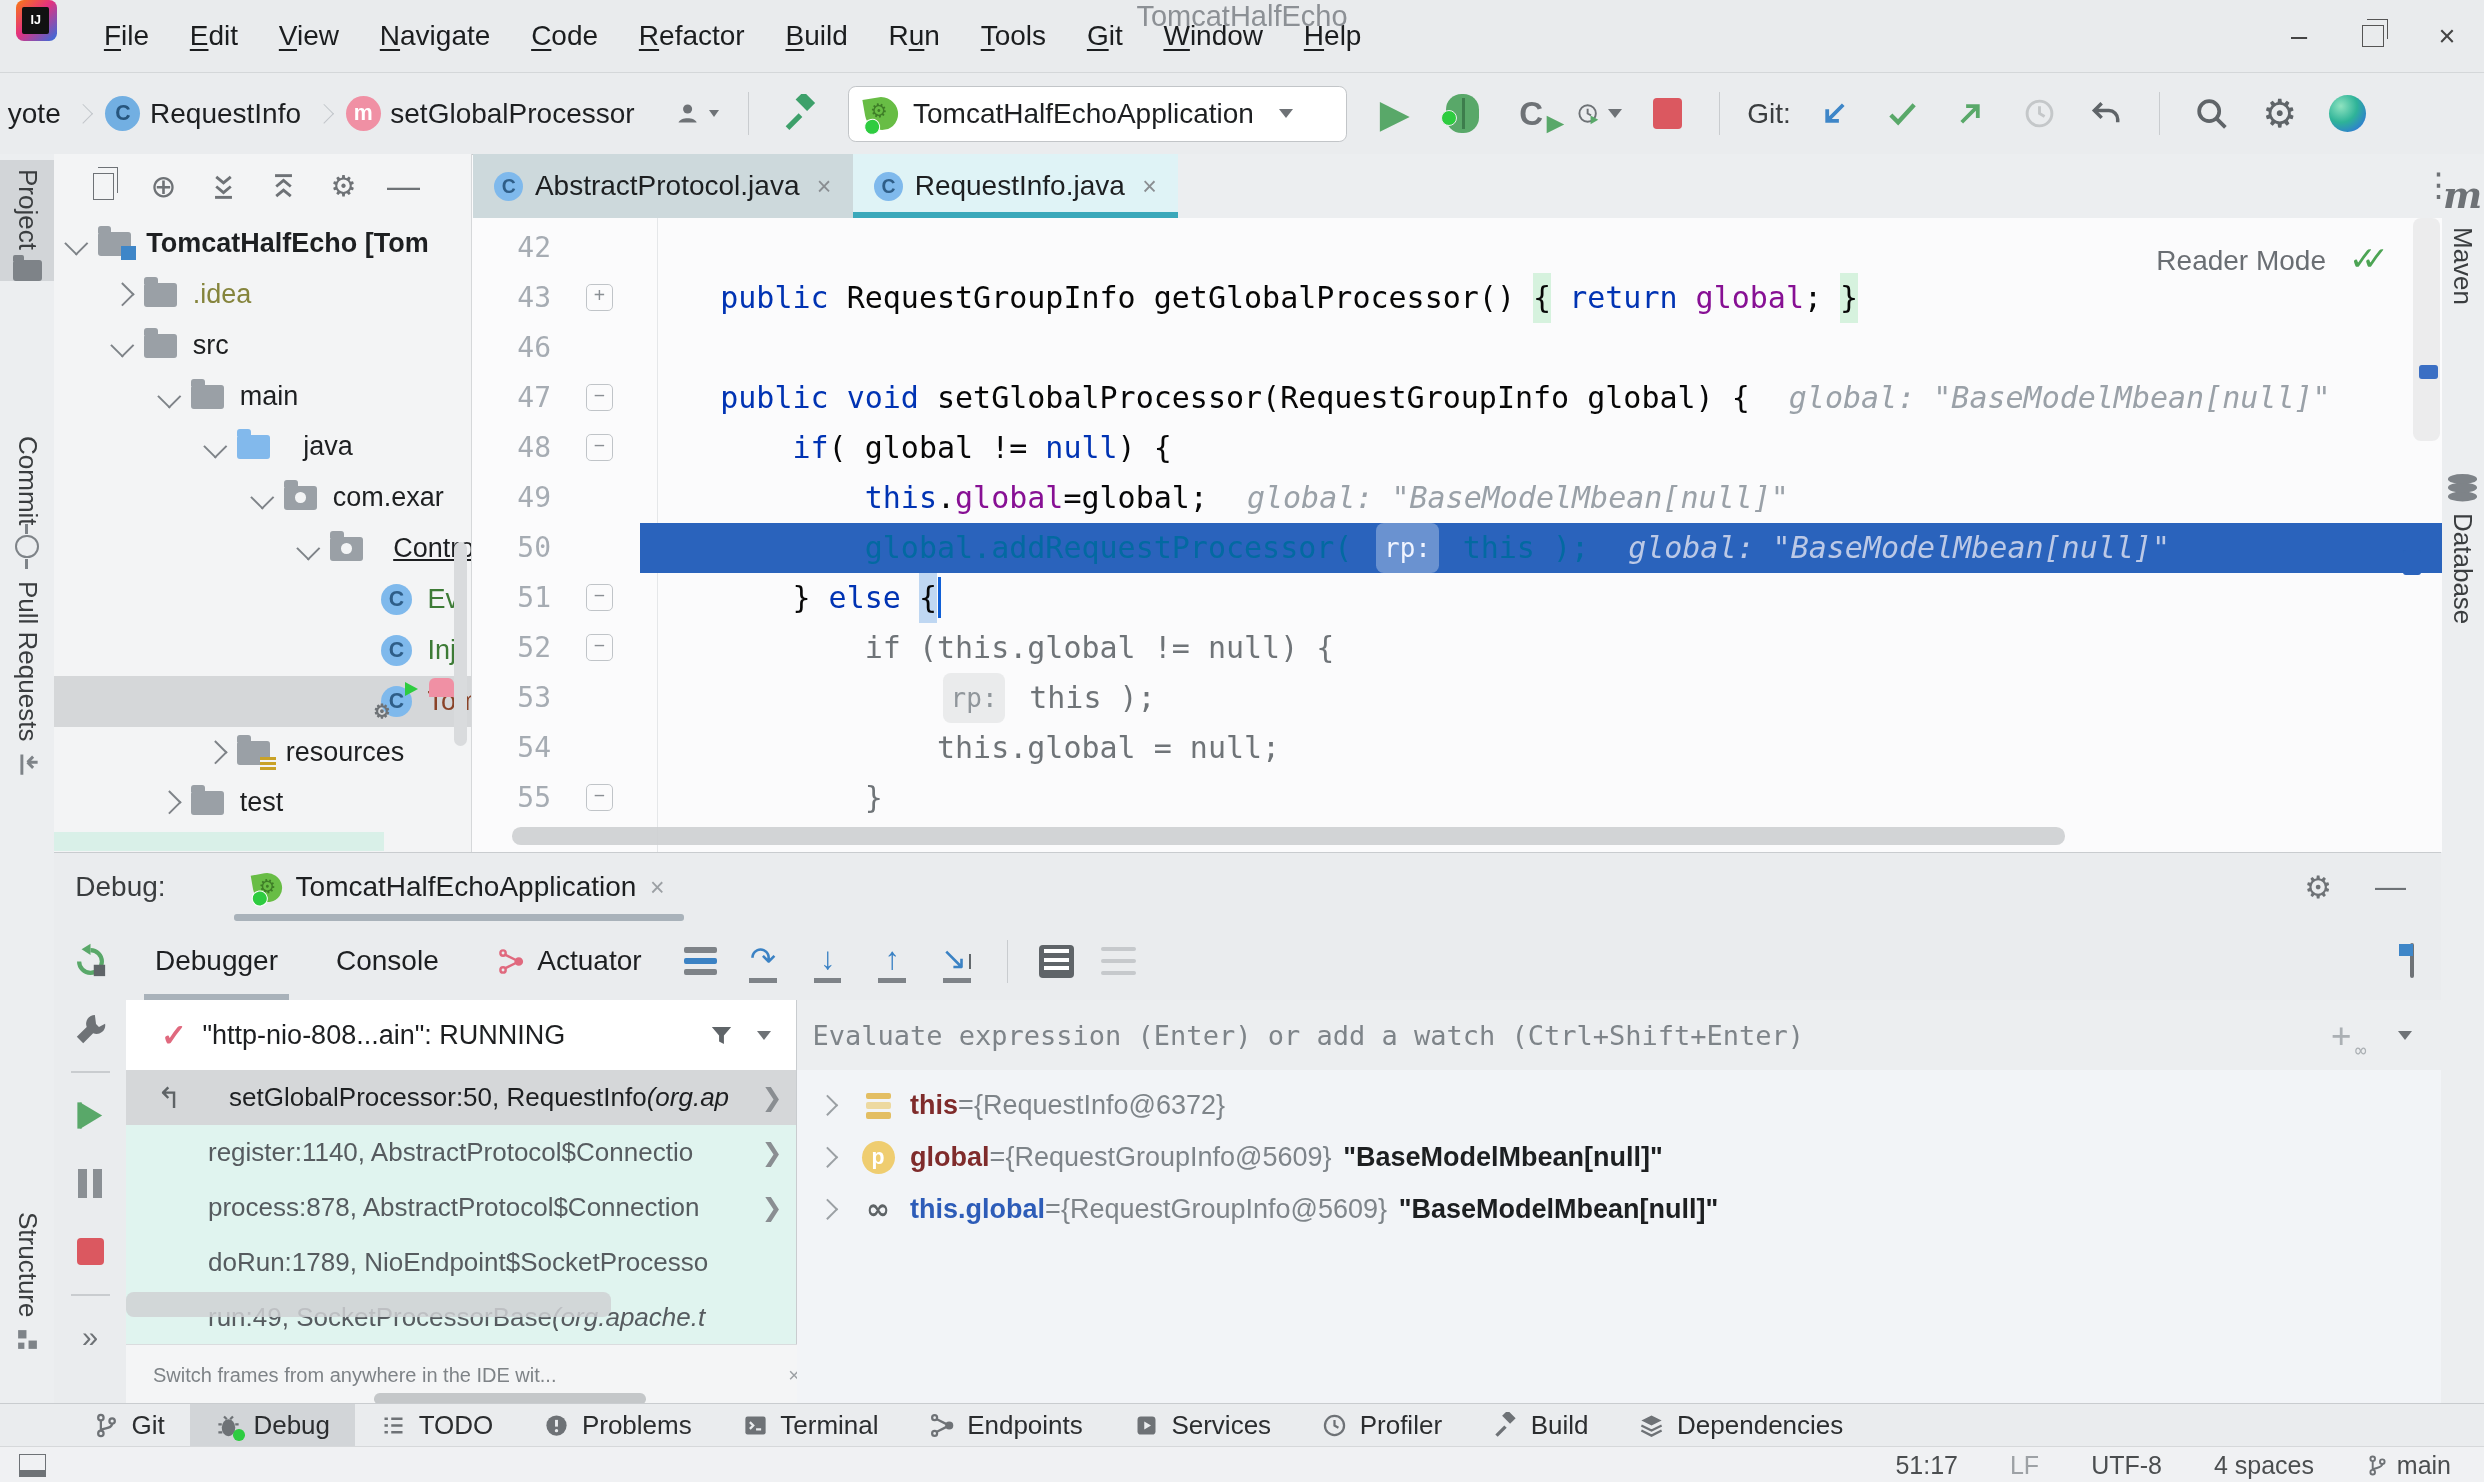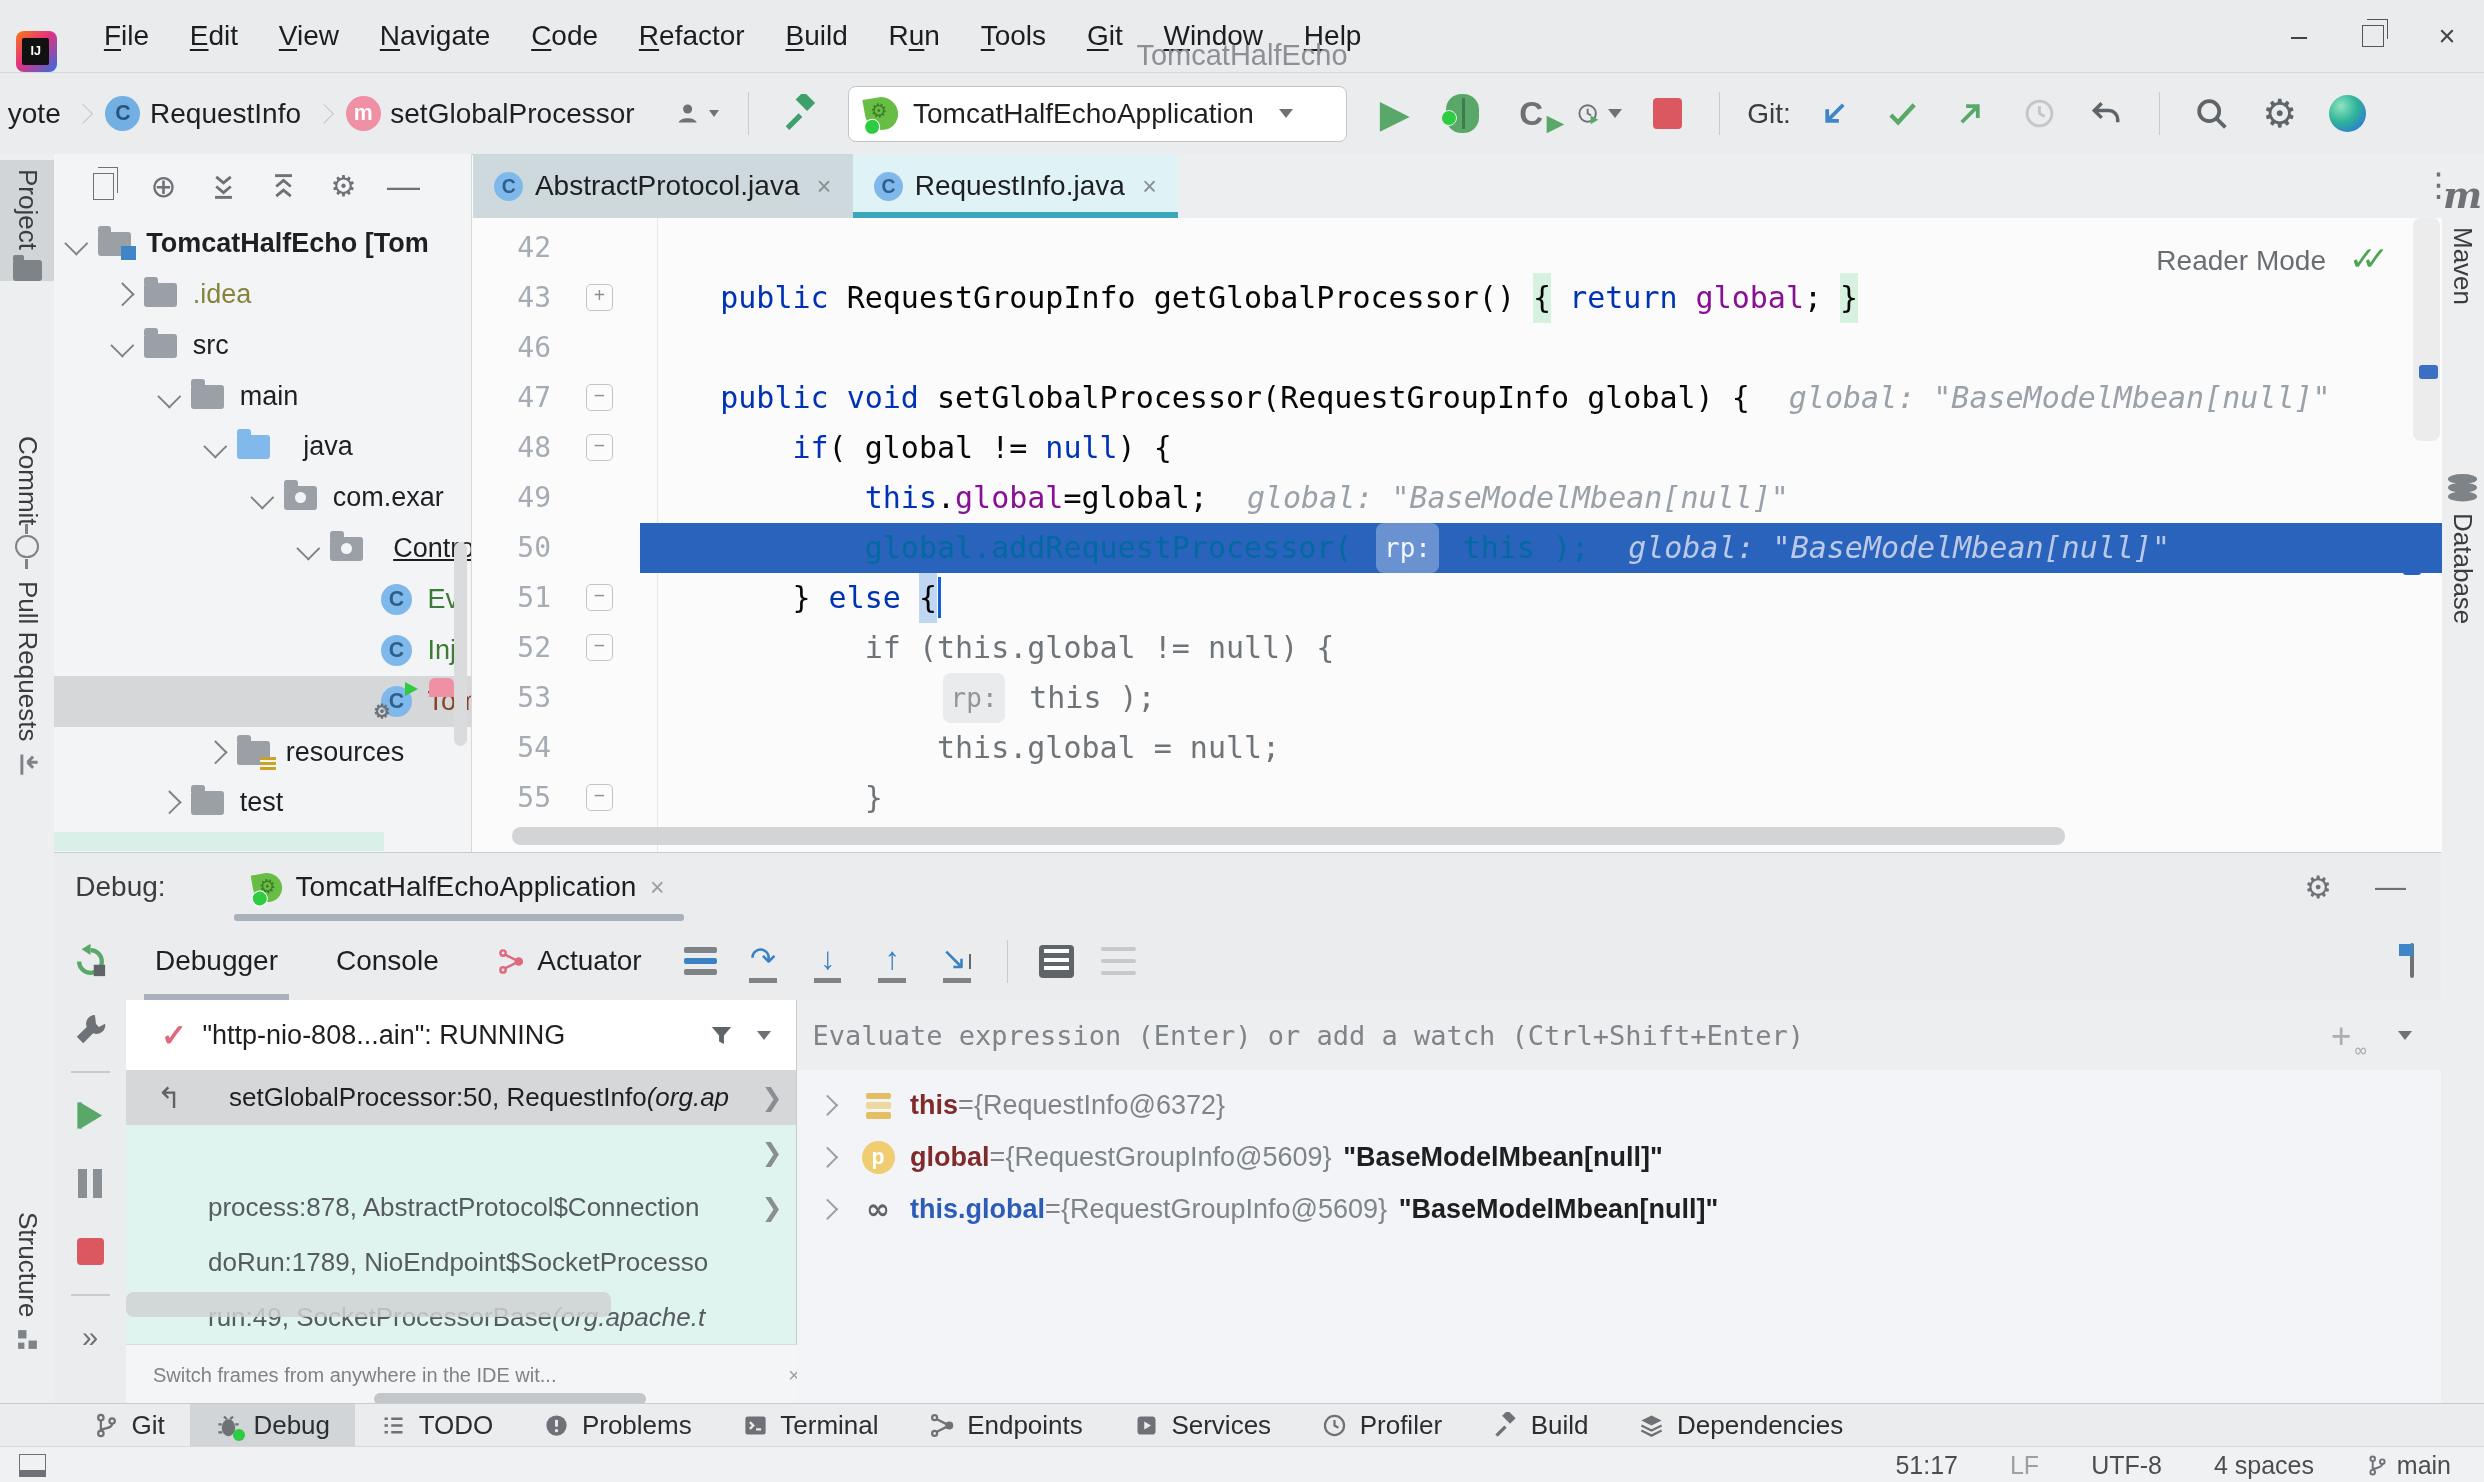--- a/index.html
+++ b/index.html
@@ -1,21 +1,21 @@
 <!DOCTYPE html>
 <html><head>
 <meta charset="utf-8">
 <style>
   html,body{margin:0;padding:0;background:#cfd2d5}
   #app{position:relative;width:2484px;height:1483px;background:#FBFBFC;overflow:hidden;
        font-family:"Liberation Sans",sans-serif;color:#1d1f21;-webkit-font-smoothing:antialiased}
   .flex{display:flex;align-items:center}
 
   
-  #titlebar{position:absolute;left:0;top:0;width:2484px;height:72px;background:#E9EBED;border-bottom:1px solid #D4D7D9;display:flex;align-items:flex-end}
+  #titlebar{position:absolute;left:0;top:0;width:2484px;height:72px;background:#E9EBED;border-bottom:1px solid #D4D7D9;display:flex;align-items:flex-start}
   #logo{width:41px;height:41px;margin-left:15.5px;border-radius:7.8px;background:linear-gradient(135deg,#F97A12,#E4317F 45%,#2E6FE0);position:relative}
   #logo::after{content:"IJ";position:absolute;left:6.8px;top:6.8px;width:27px;height:27px;background:#111;color:#fff;font:bold 12.6px/27px "Liberation Sans",sans-serif;text-align:center;border-radius:1.9px}
   #menu{display:flex;margin-left:27px;height:72px;align-items:center}
   .menu-item{padding:0 20.4px;font-size:28px;color:#1b1d1f;cursor:default}
   .menu-item u{text-decoration:underline;text-underline-offset:3.9px}
   #win-title{position:absolute;left:50%;transform:translateX(-50%);color:#8C9095;font-size:29px}
   #win-controls{position:absolute;right:0;top:0;height:72px;display:flex}
   .wbtn{width:74px;height:72px;display:flex;align-items:center;justify-content:center;color:#444;font-size:29px}
   .ico-restore{width:19.4px;height:19.4px;border:1.9px solid #555;position:relative;background:#E9EBED}
   .ico-restore::before{content:"";position:absolute;left:3.9px;top:-7.8px;width:19.4px;height:19.4px;border:1.9px solid #555;border-bottom:none;border-left:none}
@@ -584,20 +584,21 @@
     </div>
 
     <div id="frames">
         <div class="frow selected">
           <span class="retico">↰</span>
           <span>setGlobalProcessor:50, RequestInfo </span>
           <span class="pkg">(org.ap</span>
           <span class="fwd">❯</span>
         </div>
         <div class="frow mint">
+          <span>register:1140, AbstractProtocol$Connectio</span>
           <span class="fwd">❯</span>
         </div>
         <div class="frow mint">
           <span>process:878, AbstractProtocol$Connection</span>
           <span class="fwd">❯</span>
         </div>
         <div class="frow mint">
           <span>doRun:1789, NioEndpoint$SocketProcesso</span>
         </div>
         <div class="frow mint">

